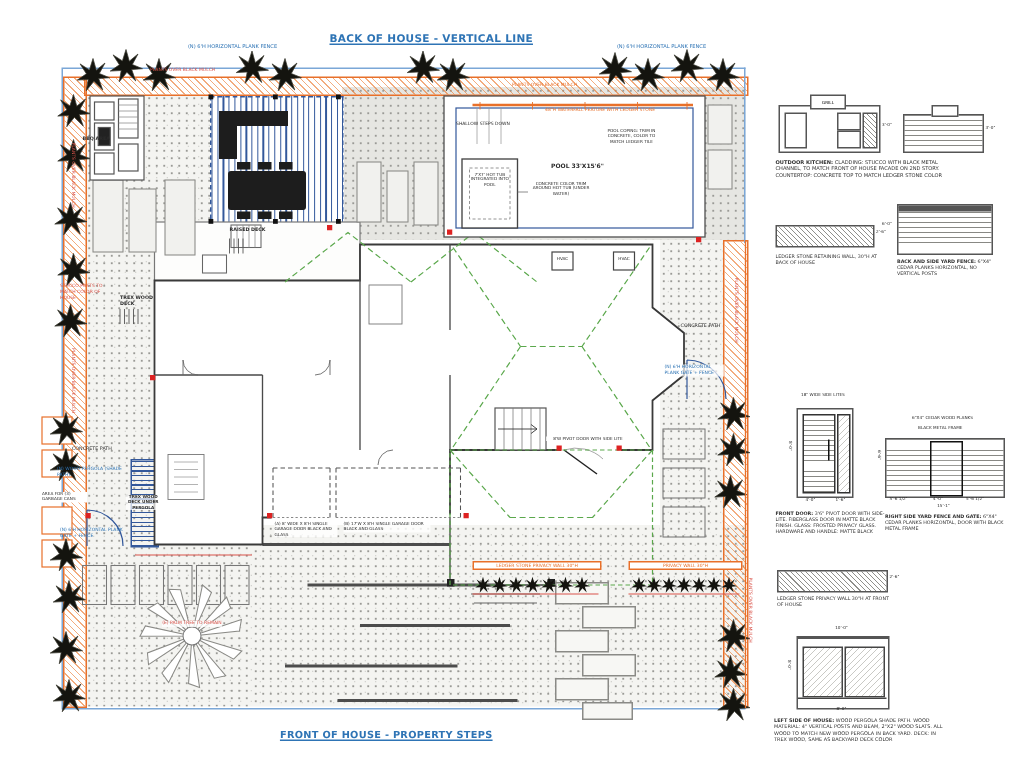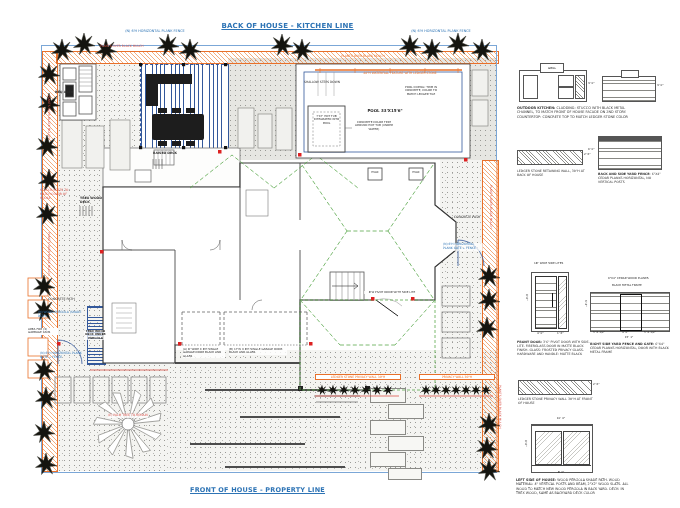--- a/index.html
+++ b/index.html
@@ -283,22 +283,22 @@
         <rect x="309" y="342" width="3.5" height="3.5"></rect>
       <rect x="371" y="297" width="3.5" height="3.5"></rect>
         <rect x="411" y="297" width="3.5" height="3.5"></rect>
       <rect x="57" y="342" width="3.5" height="3.5"></rect>
         <rect x="100" y="250" width="3.5" height="3.5"></rect>
     </g>
 
     <path d="M497,160 V472" stroke="#e8702a" stroke-width="0.9"></path>
   </svg>
 
-  <div class="title" style="left:205px;top:22px;width:165px;">BACK OF HOUSE - KITCHEN LINE</div>
-  <div class="title" style="left:175px;top:486px;width:165px;font-size:6.5px;">FRONT OF HOUSE - PROPERTY LINE</div>
+  <div class="title" style="left:205px;top:22px;width:165px;">BACK OF HOUSE - VERTICAL LINE</div>
+  <div class="title" style="left:175px;top:486px;width:165px;font-size:6.5px;">FRONT OF HOUSE - PROPERTY STEPS</div>
 
   <div class="lbl blu c" style="left:112px;top:29px;width:86px;">(N) 6'H HORIZONTAL PLANK FENCE</div>
   <div class="lbl blu c" style="left:398px;top:29px;width:86px;">(N) 6'H HORIZONTAL PLANK FENCE</div>
   <div class="lbl red t3" style="left:100px;top:45px;width:62px;">PLANTS OVER BLACK MULCH</div>
   <div class="lbl org t3 c" style="left:328px;top:55px;width:70px;">PLANTS OVER BLACK MULCH</div>
   <div class="lbl red t3 vert" style="left:50px;top:95px;">PLANTS OVER BLACK MULCH</div>
   <div class="lbl red t3 vert" style="left:50px;top:232px;">PLANTS OVER BLACK MULCH</div>
   <div class="lbl red t3 vert" style="left:492px;top:185px;">PLANTS OVER BLACK MULCH</div>
   <div class="lbl red t3 vert" style="left:501px;top:385px;">PLANTS OVER BLACK MULCH</div>
   <div class="lbl b t32" style="left:55px;top:90px;width:28px;">BBQ AREA</div>

